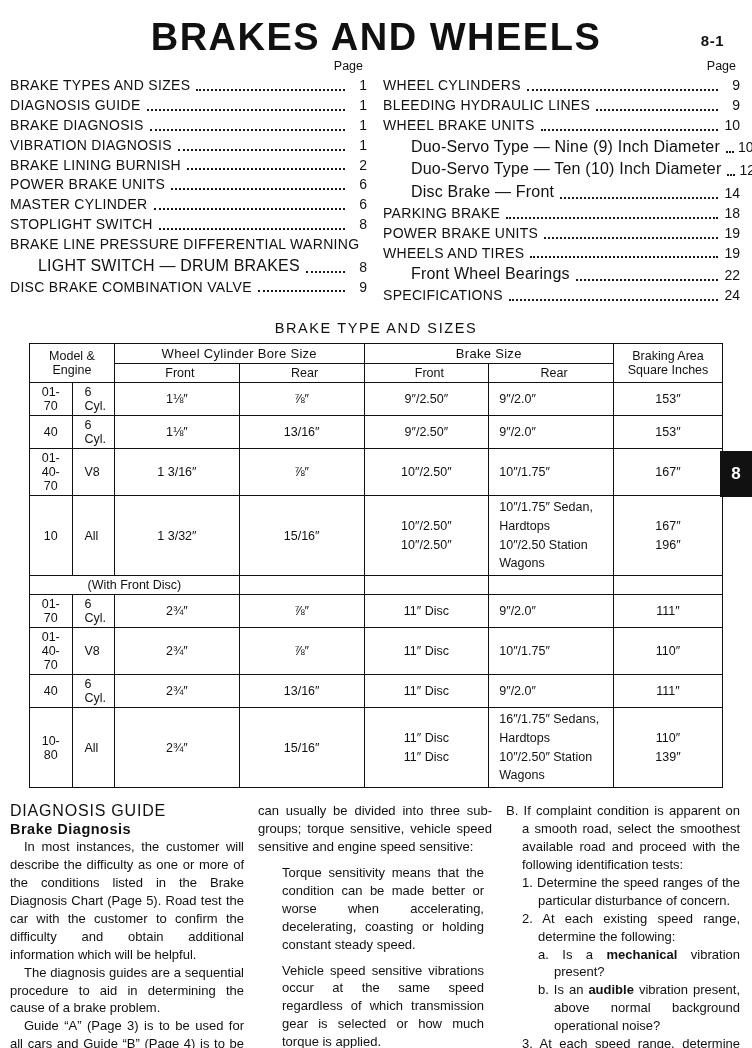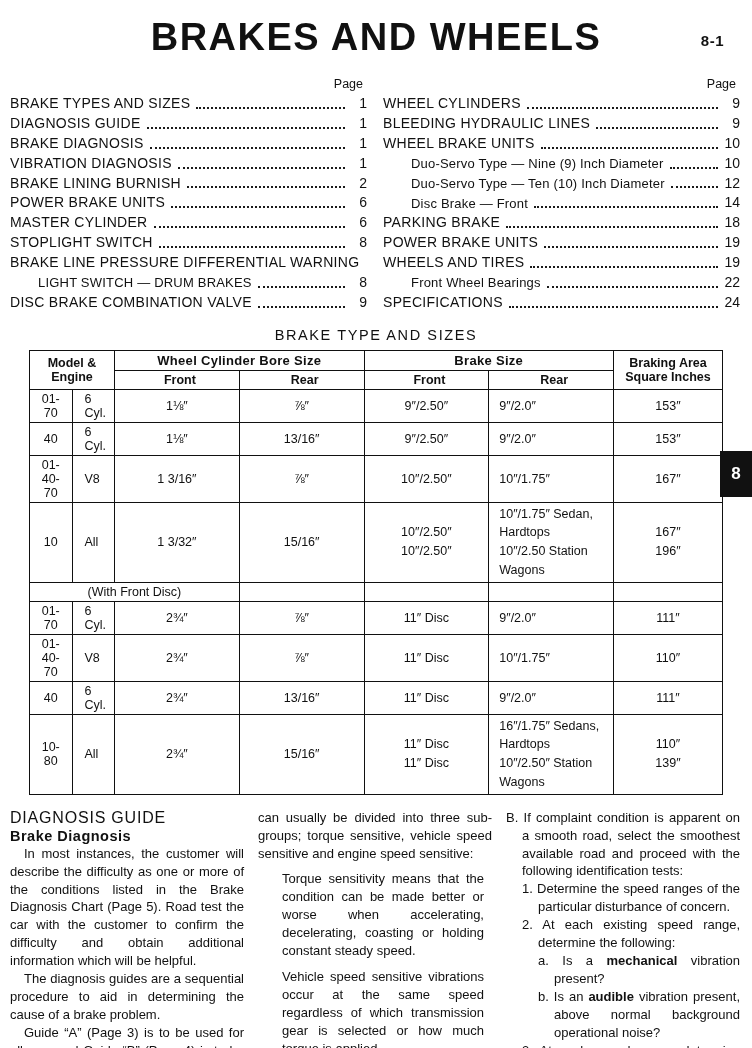--- a/index.html
+++ b/index.html
@@ -25,21 +25,21 @@
     font-size:38px;font-weight:700;
     letter-spacing:1.5px;
     margin:16px 0 0 0;
     padding:0 0 0 0;
     font-family:"Liberation Sans", sans-serif;
   }
 
   
   .toc{
     display:flex;
-    margin-top:18px;
+    margin-top:0;
     padding:0 12px 0 10px;
     gap:16px;
   }
   .toc-col{flex:1 1 0;min-width:0;}
   .toc-pagehead{
     text-align:right;
     font-size:12.5px;
     padding-right:4px;
     margin-bottom:3px;
   }
@@ -51,21 +51,21 @@
   }
   .toc-row .lbl{letter-spacing:.3px;}
   .toc-row .dots{
     flex:1 1 auto;
     border-bottom:2px dotted #1a1a1a;
     margin:0 4px 5px 6px;
     height:0;
     min-width:8px;
   }
   .toc-row .pg{width:18px;text-align:right;font-size:14px;}
-  .toc-row.indent .lbl{padding-left:28px;font-size:13px;letter-spacing:.2px;}
+  .toc-row.indent .lbl{padding-left:28px;font-size:16px;letter-spacing:.2px;}
   .toc-row.nodots .dots{border-bottom:none;}
 
   
   .tbl-title{
     text-align:center;
     font-size:14.5px;
     letter-spacing:1.6px;
     margin:14px 0 7px 0;
   }
   table.brake{
@@ -74,21 +74,21 @@
     margin:0 auto;
     font-size:12.5px;
     table-layout:fixed;
   }
   table.brake th, table.brake td{
     border:1px solid #111;
     padding:2px 6px;
     vertical-align:middle;
     font-weight:400;
   }
-  table.brake th{font-weight:700;text-align:center;}
+  table.brake th{font-weight:400;text-align:center;}
   .c-model{width:72px;text-align:center;}
   .c-eng{width:82px;text-align:left;padding-left:12px !important;}
   .c-bf{width:90px;text-align:center;}
   .c-br{width:90px;text-align:center;}
   .c-sf{width:98px;text-align:center;}
   .c-sr{width:186px;text-align:left;padding-left:10px !important;}
   .c-area{width:96px;text-align:center;}
   .hdr-main{font-size:13px;letter-spacing:.3px;}
   .hdr-sub{font-size:12.5px;}
   .sub-left{text-align:right;padding-left:12px !important;}

